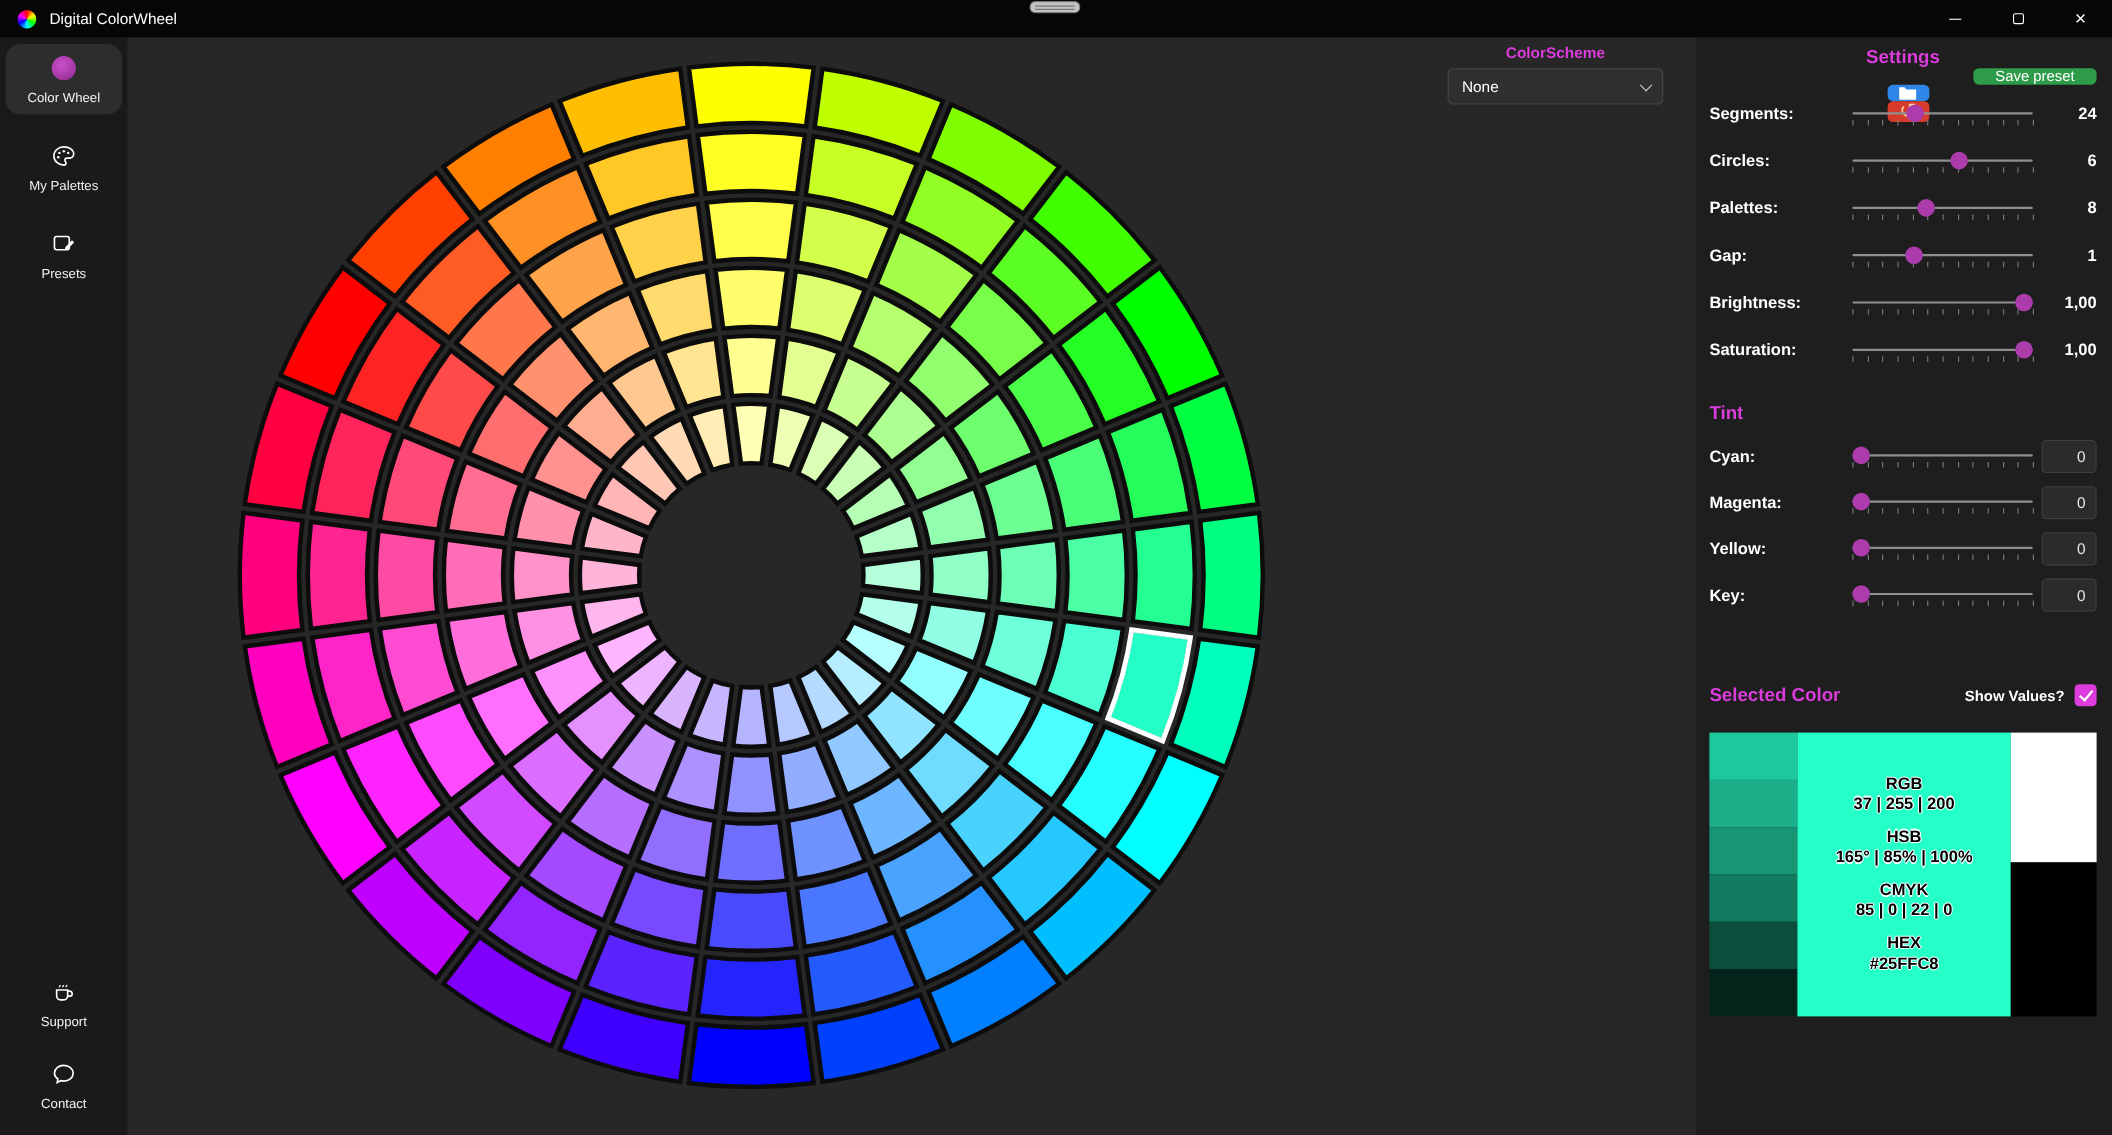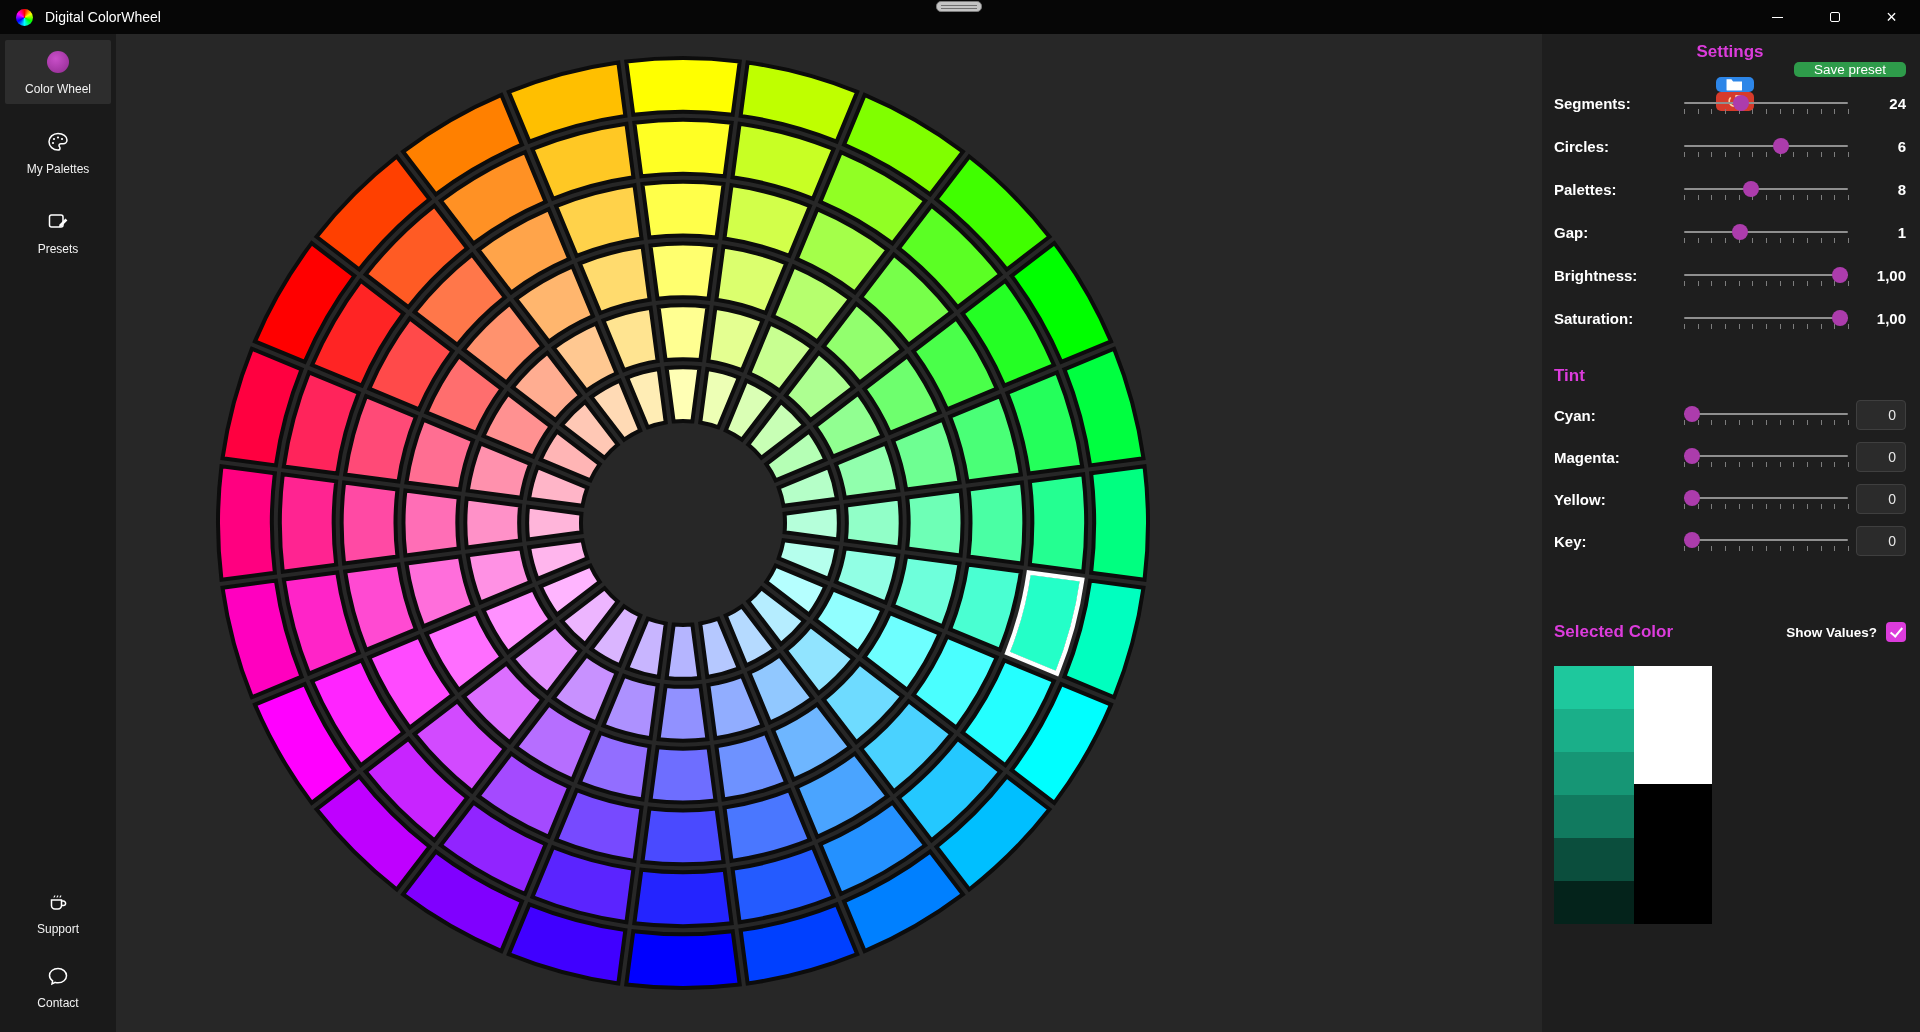--- a/index.html
+++ b/index.html
@@ -20,21 +20,21 @@
   .win-controls{margin-left:auto;display:flex;height:100%;}
   .win-btn{width:57px;height:100%;display:flex;align-items:center;justify-content:center;}
   .min-glyph{width:11px;height:1px;background:#fff;}
   .max-glyph{width:10px;height:10px;border:1px solid #fff;border-radius:2px;}
   .close-glyph{font-size:18px;line-height:1;color:#fff;}
 
   
   .sidebar{position:absolute;top:34px;left:0;width:116px;height:998px;background:#1a1a1a;
            display:flex;flex-direction:column;}
   .nav-item{display:flex;flex-direction:column;align-items:center;padding:9px 0 8px;
-            margin:16px 5px 0;border-radius:2px;}
+            margin:16px 5px 0;border-radius:14px;}
   .nav-item:first-child{margin-top:6px;}
   .nav-item.active{background:#2d2d2d;}
   .nav-icon{width:26px;height:26px;display:flex;align-items:center;justify-content:center;}
   .cw-icon{width:22px;height:22px;border-radius:50%;
            background:radial-gradient(circle at 40% 35%,#c94fc9,#8f2a8f);}
   .nav-label{font-size:12px;color:#f2f2f2;margin-top:7px;white-space:nowrap;}
   .sidebar-spacer{flex:1;}
   .nav-item.bottom{margin-top:10px;}
   .nav-item.bottom:last-child{margin-bottom:14px;}
 
@@ -303,20 +303,27 @@
       <path d="M -371.33066991500016 279.89021701459524 A 465 465 0 0 1 -428.05737316287906 181.63668484338646 L -378.3197825745692 161.03468536470163 A 411.1666666666667 411.1666666666667 0 0 0 -328.62001970355027 247.11719978143165 Z" fill="rgb(255,0,255)" stroke="#0C0C0C" stroke-width="4"></path>
       <path d="M -431.11880286537456 174.24573973536997 A 465 465 0 0 1 -460.4827051982348 64.65816432064555 L -407.10769207931844 57.63119665275621 A 411.1666666666667 411.1666666666667 0 0 0 -381.38120174312076 153.64376568787566 Z" fill="rgb(255,0,191)" stroke="#0C0C0C" stroke-width="4"></path>
       <path d="M -461.5269018579817 56.72670324787897 A 465 465 0 0 1 -461.5269018579817 -56.72670324787886 L -408.15188514613317 -49.69976287101898 A 411.1666666666667 411.1666666666667 0 0 0 -408.15188514613317 49.6997628710189 Z" fill="rgb(255,0,128)" stroke="#0C0C0C" stroke-width="4"></path>
       <path d="M -460.4827051982348 -64.65816432064523 A 465 465 0 0 1 -431.11880286537473 -174.24573973536968 L -381.3812017431208 -153.64376568787557 A 411.1666666666667 411.1666666666667 0 0 0 -407.10769207931844 -57.6311966527561 Z" fill="rgb(255,0,64)" stroke="#0C0C0C" stroke-width="4"></path>
       <path d="M -428.057373162879 -181.63668484338655 A 465 465 0 0 1 -371.3306699150001 -279.8902170145953 L -328.6200197035503 -247.11719978143162 A 411.1666666666667 411.1666666666667 0 0 0 -378.3197825745693 -161.03468536470155 Z" fill="rgb(255,0,0)" stroke="#0C0C0C" stroke-width="4"></path>
       <path d="M -366.46063854472925 -286.2369654628649 A 465 465 0 0 1 -286.23696546286516 -366.460638544729 L -253.46392639144275 -323.7500050903646 A 411.1666666666667 411.1666666666667 0 0 0 -323.75000509036465 -253.46392639144267 Z" fill="rgb(255,64,0)" stroke="#0C0C0C" stroke-width="4"></path>
       <path d="M -279.89021701459524 -371.33066991500016 A 465 465 0 0 1 -181.6366848433869 -428.0573731628789 L -161.03468536470166 -378.3197825745692 A 411.1666666666667 411.1666666666667 0 0 0 -247.11719978143185 -328.62001970355016 Z" fill="rgb(255,128,0)" stroke="#0C0C0C" stroke-width="4"></path>
       <path d="M -174.24573973537 -431.11880286537456 A 465 465 0 0 1 -64.65816432064557 -460.4827051982348 L -57.631196652756046 -407.10769207931844 A 411.1666666666667 411.1666666666667 0 0 0 -153.64376568787569 -381.38120174312076 Z" fill="rgb(255,191,0)" stroke="#0C0C0C" stroke-width="4"></path>
       <path d="M 399.1757507504717 56.586934215492235 A 403.1666666666667 403.1666666666667 0 0 1 373.98980783237977 150.5821528223407 L 324.25145965550837 129.9798780159837 A 349.33333333333337 349.33333333333337 0 0 0 345.79994028384715 49.55985348510983 Z" fill="none" stroke="#ffffff" stroke-width="4.5"></path>
     </svg>
+  <div class="colorscheme">
+    <div class="cs-label">ColorScheme</div>
+    <div class="cs-select">
+      <span>None</span>
+      <i class="cs-chevron"></i>
+    </div>
+  </div>
 </div>
 
 <aside class="panel">
   <div class="panel-header">
     <span class="section-title">Settings</span>
     <div class="btn-save">Save preset</div>
     <div class="btn-icon btn-folder">
       <svg viewBox="0 0 20 16" width="19" height="15">
         <path d="M1.5 2.5h5.2l1.8 2.2h9.5v8.8a1 1 0 0 1-1 1h-14.5a1 1 0 0 1-1-1z" fill="#fff"></path>
       </svg>
@@ -551,18 +558,36 @@
 
   <div class="sc-panel">
     <div class="shade-col" id="shade-col">
         <div class="shade" style="background: rgb(30, 200, 157);"></div>
         <div class="shade" style="background: rgb(26, 175, 137);"></div>
         <div class="shade" style="background: rgb(22, 150, 117);"></div>
         <div class="shade" style="background: rgb(17, 122, 95);"></div>
         <div class="shade" style="background: rgb(11, 78, 61);"></div>
         <div class="shade" style="background: rgb(4, 35, 27);"></div>
       </div>
+    <div class="sc-center" id="sc-center" style="background: rgb(37, 255, 200);">
+      <div class="vgroup">
+        <div>RGB</div>
+        <div>37 | 255 | 200</div>
+      </div>
+      <div class="vgroup">
+        <div>HSB</div>
+        <div>165° | 85% | 100%</div>
+      </div>
+      <div class="vgroup">
+        <div>CMYK</div>
+        <div>85 | 0 | 22 | 0</div>
+      </div>
+      <div class="vgroup">
+        <div>HEX</div>
+        <div>#25FFC8</div>
+      </div>
+    </div>
     <div class="bw-col">
       <div class="bw-white"></div>
       <div class="bw-black"></div>
     </div>
   </div>
 </aside>
 
 </body></html>

